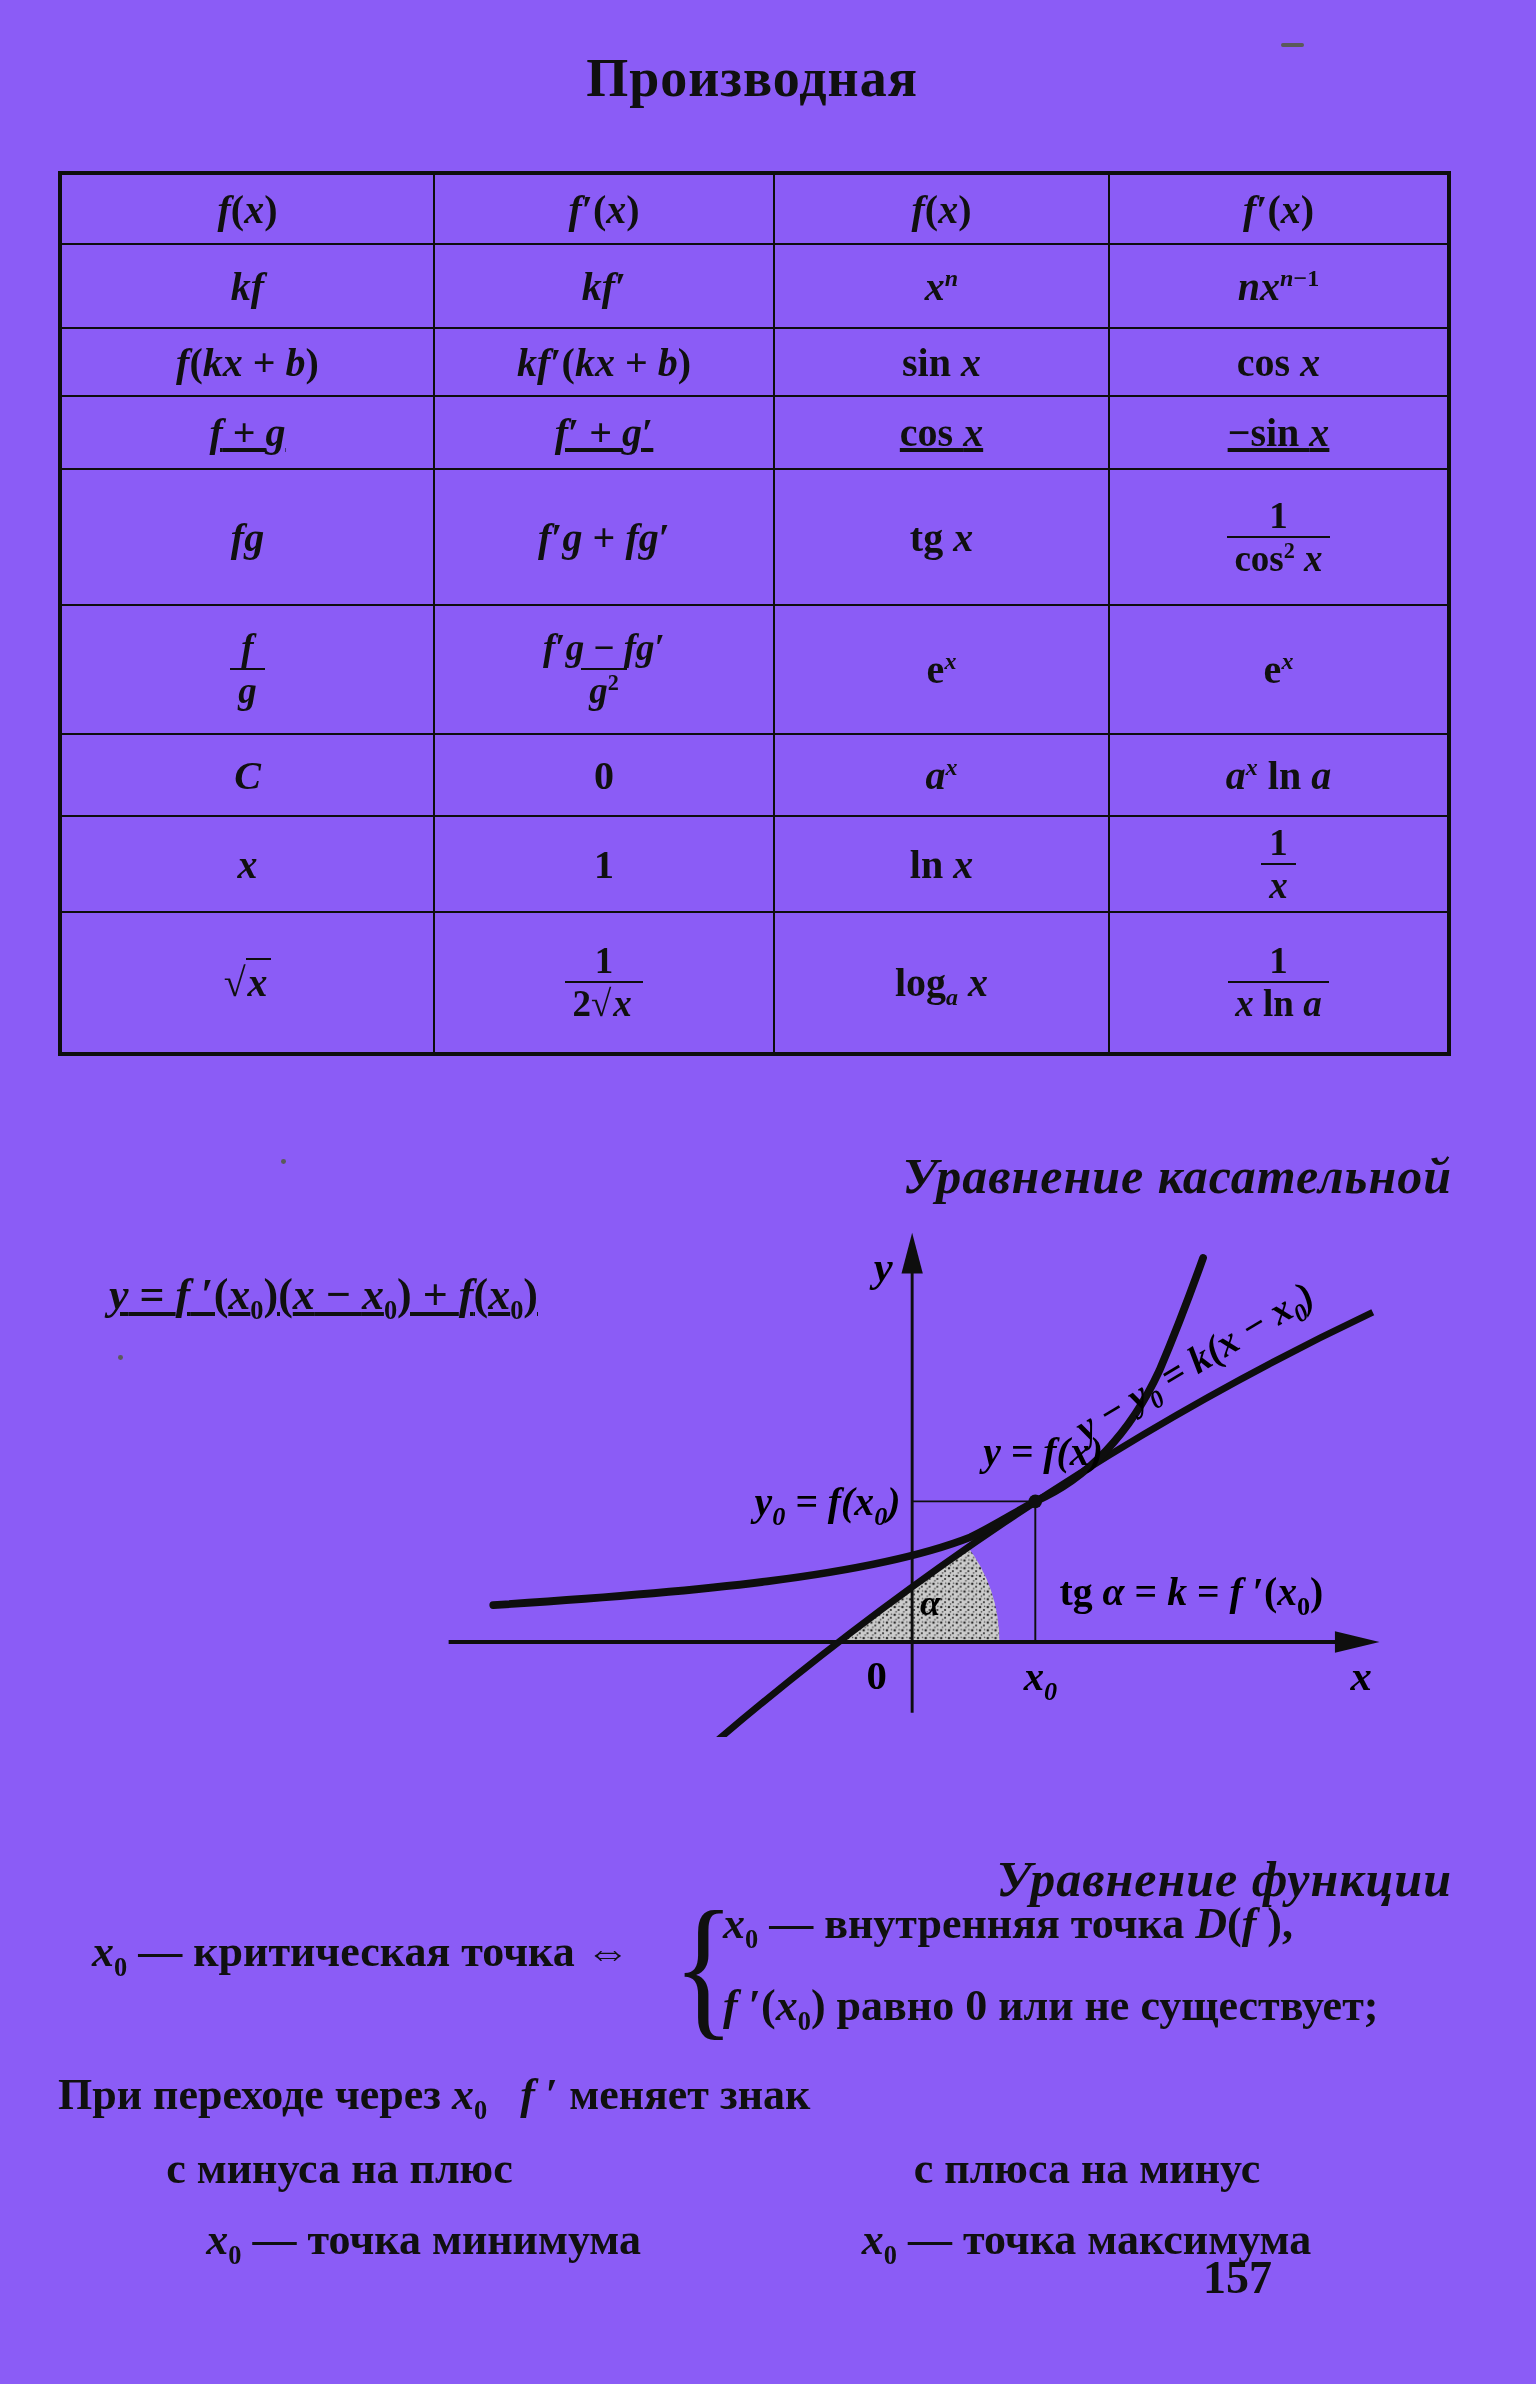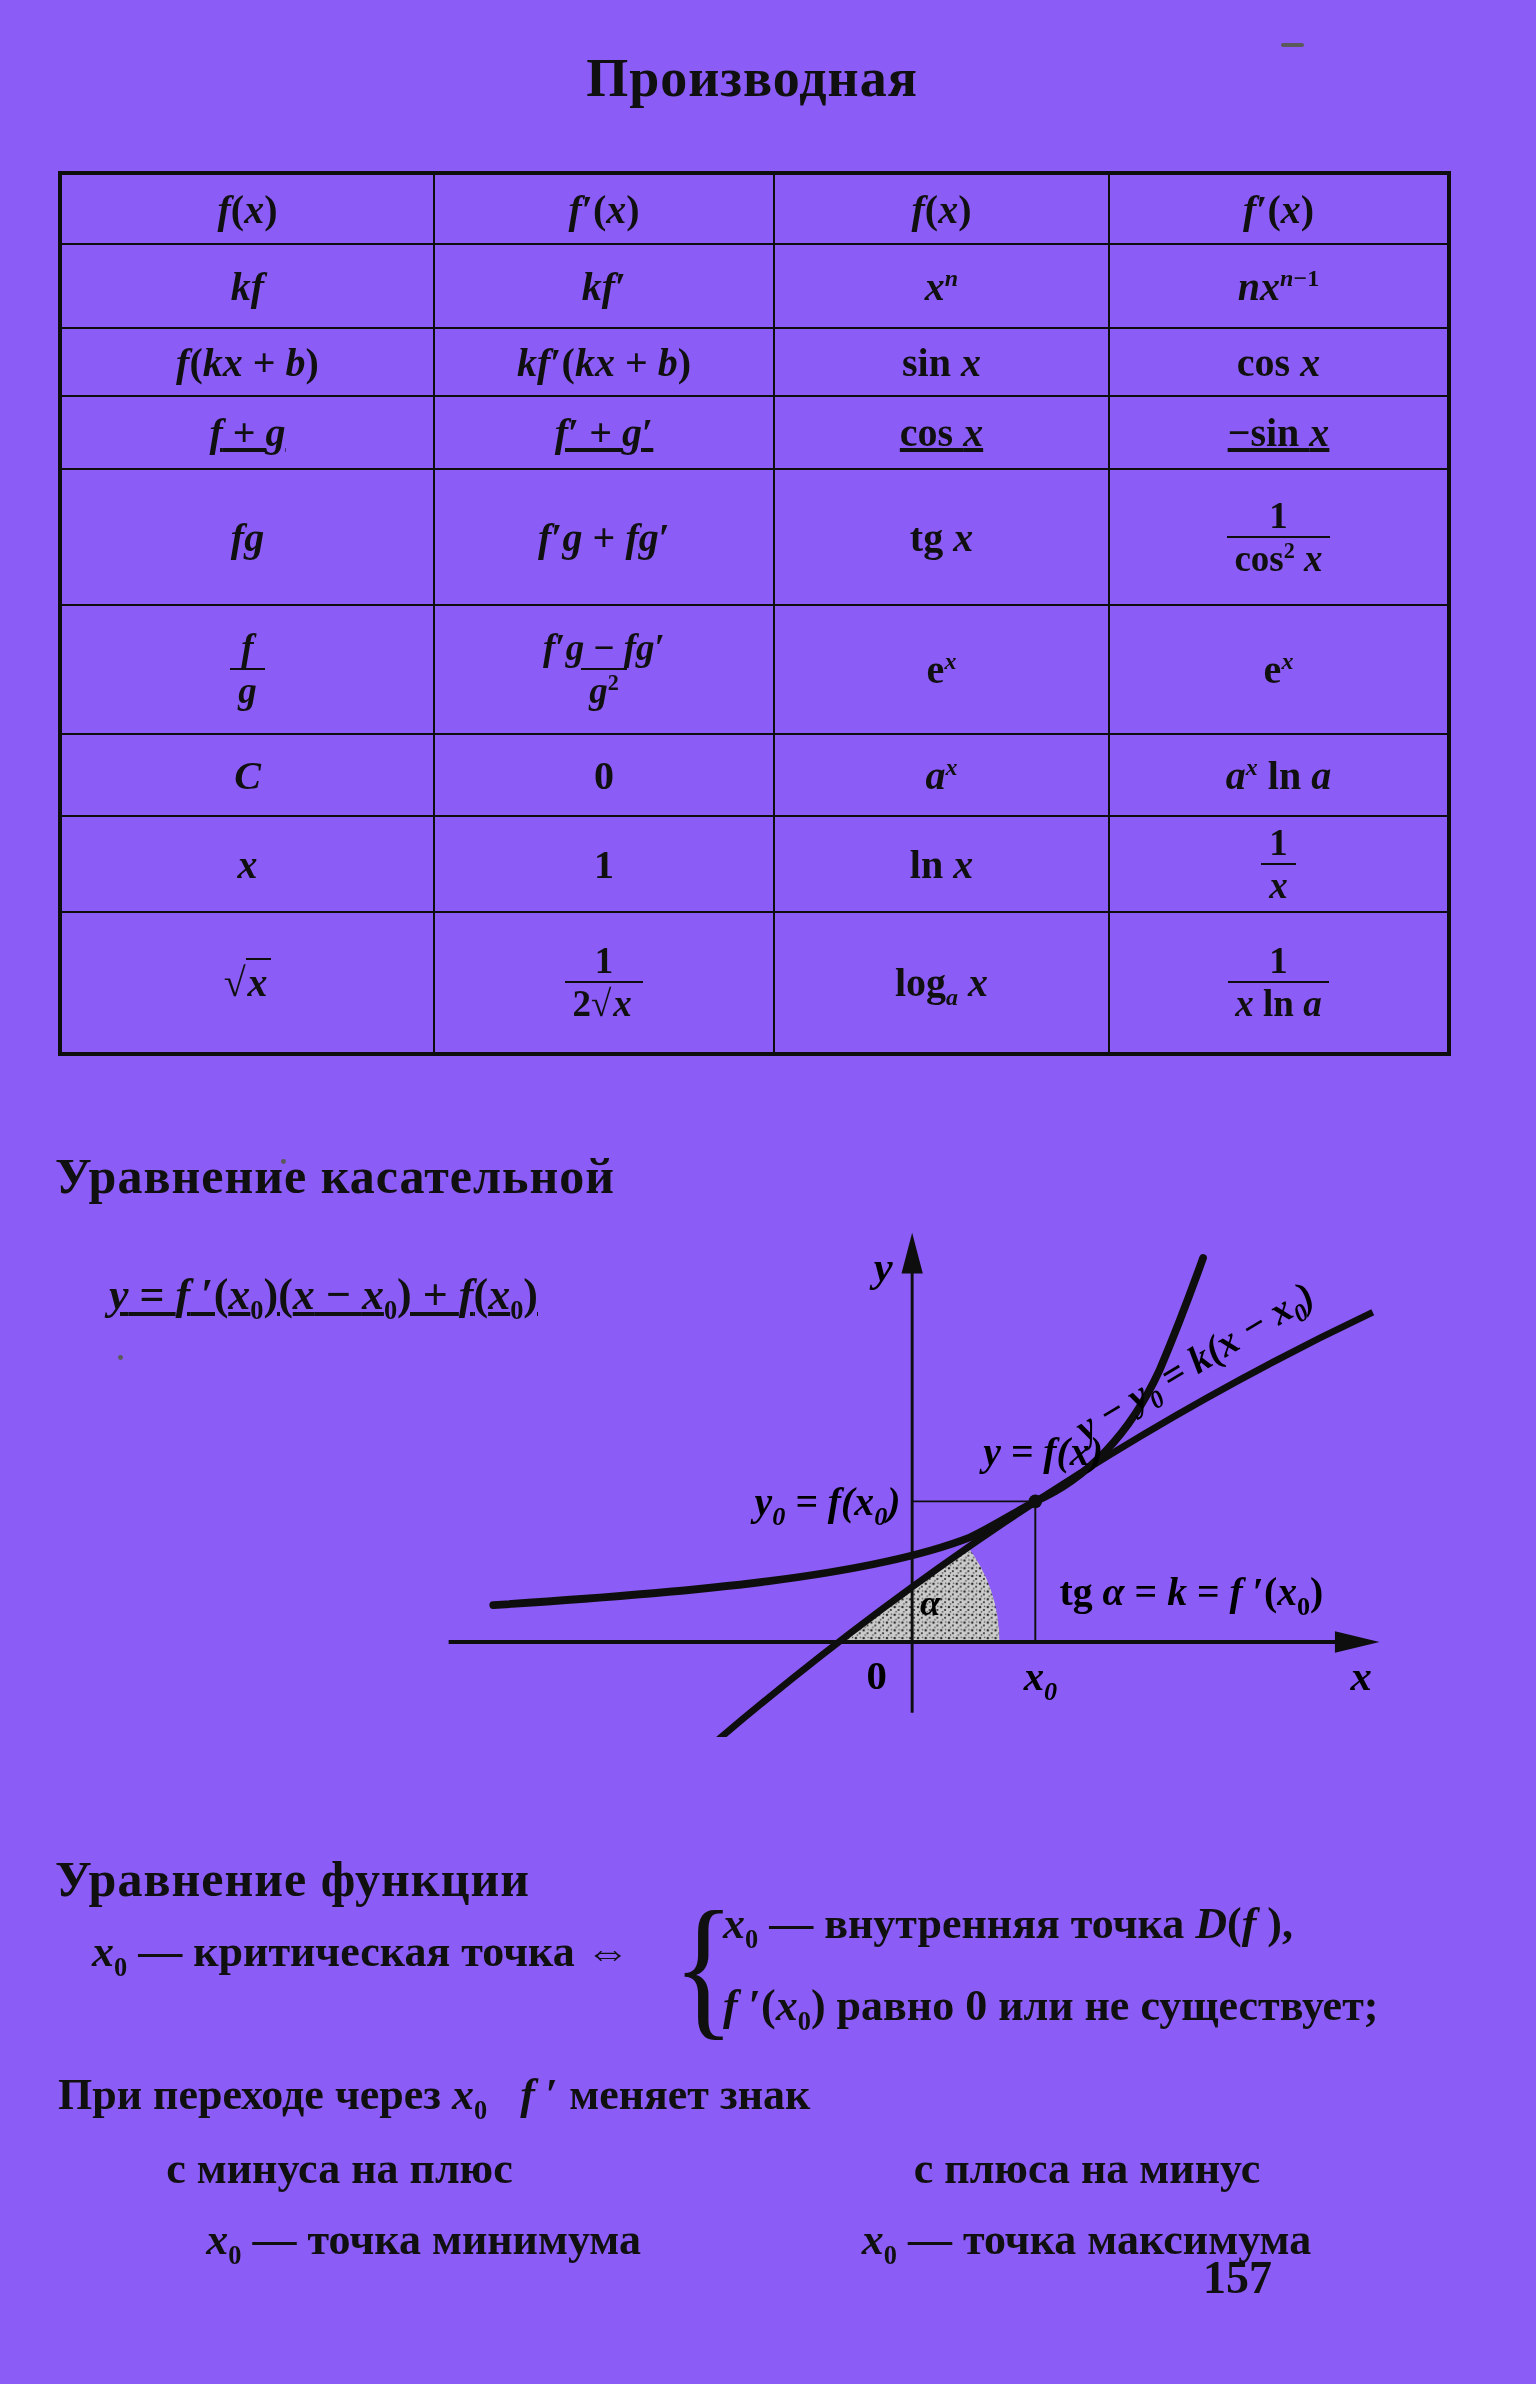--- a/index.html
+++ b/index.html
@@ -29,22 +29,22 @@
   .dtable tr:nth-child(9){height:142px;}
 
   .frac{display:inline-flex;flex-direction:column;align-items:center;vertical-align:middle;
         line-height:1.08;font-size:37px;}
   .frac .num{padding:0 7.8px;}
   .frac .den{border-top:2.9px solid #0e0e0e;padding:1px 7.8px 0 7.8px;}
   .sqrt{white-space:nowrap;}
   .sqrt .rad{border-top:2.9px solid #0e0e0e;padding:0 3.9px 0 1.9px;}
 
   
-  .sec-title{position:absolute;left:55px;width:1388px;text-align:left;
-             font-size:50px;font-weight:700;letter-spacing:1px;}
+  .sec-title{position:absolute;left:64px;width:1388px;text-align:right;
+             font-size:50px;font-weight:700;letter-spacing:1px;font-style:italic;}
   #tangent-title{top:1147px;}
   #extrema-title{top:1850px;}
 
   .mathline{position:absolute;font-size:44px;font-weight:700;white-space:nowrap;}
   #tangent-formula{left:109px;top:1269px;text-decoration:underline;}
 
   #crit-label{left:92px;top:1926px;}
   .brace{position:absolute;left:673px;top:1873px;font-size:128px;font-weight:400;
          line-height:155px;transform:scaleY(1.22);transform-origin:top left;}
   #case-1{left:723px;top:1898px;}

